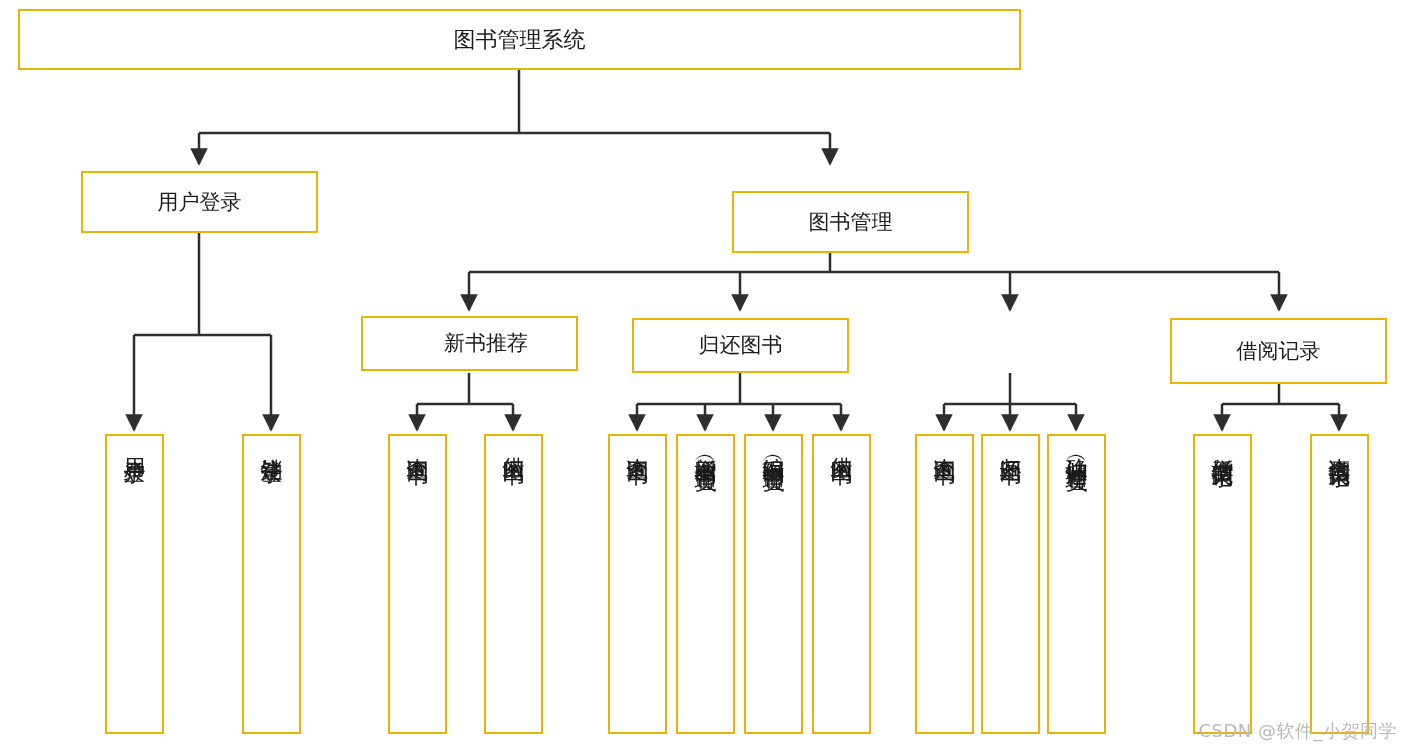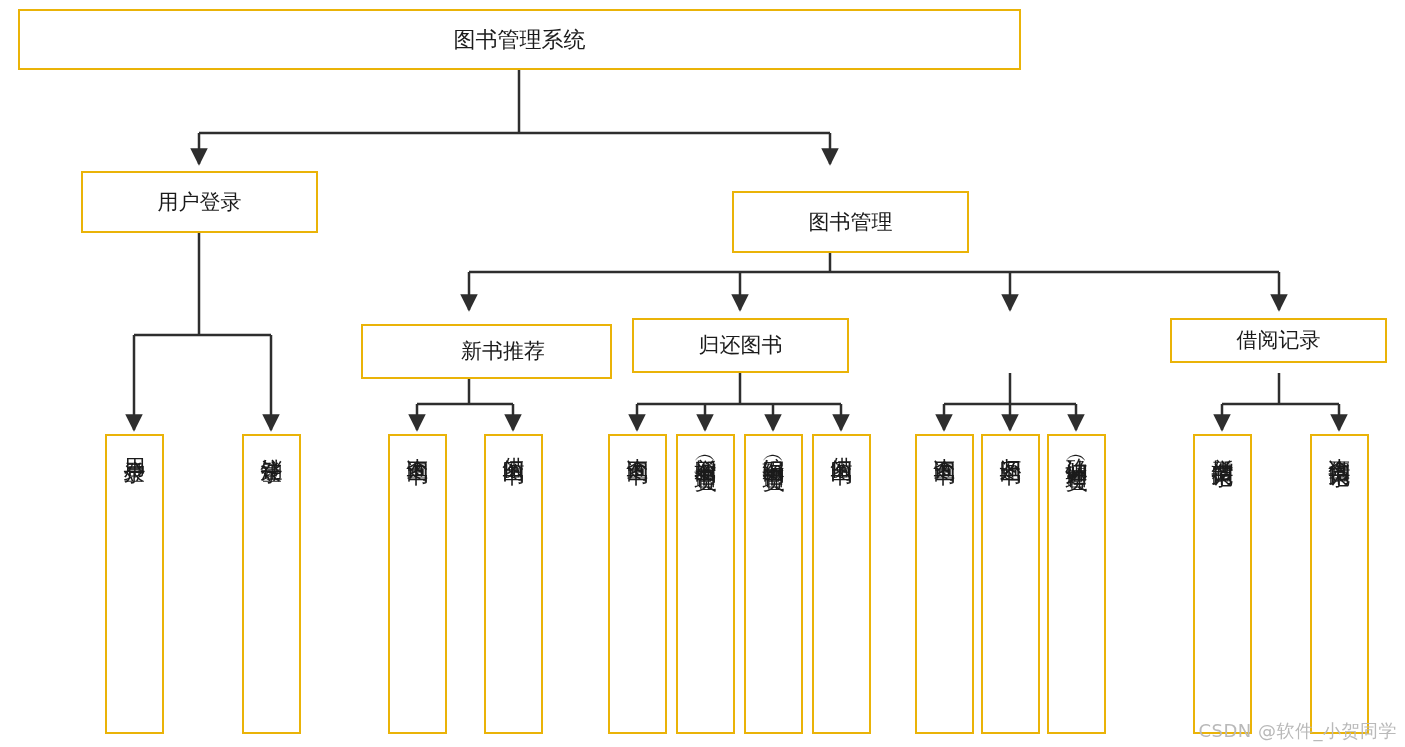--- a/index.html
+++ b/index.html
@@ -134,30 +134,30 @@
   </div>
 
   <div class="node h" style="left:81px; top:171px; width:237px; height:62px;">
     <span class="node-label">用户登录</span>
   </div>
 
   <div class="node h" style="left:732px; top:171px; width:237px; height:62px;margin-top:20px;">
     <span class="node-label">图书管理</span>
   </div>
 
-  <div class="node h" style="left:361px; top:324px; width:251px; height:55px;padding-left:33px;">
+  <div class="node h" style="left:361px; top:316px; width:217px; height:55px;padding-left:33px;">
     <span class="node-label">新书推荐</span>
   </div>
 
   <div class="node h" style="left:632px; top:318px; width:217px; height:55px;">
     <span class="node-label">归还图书</span>
   </div>
 
 
-  <div class="node h" style="left:1170px; top:318px; width:217px; height:45px;">
+  <div class="node h" style="left:1170px; top:318px; width:217px; height:66px;">
     <span class="node-label">借阅记录</span>
   </div>
 
   <div class="node v" style="left:105px; top:434px; width:59px; height:300px;">
     <span class="node-label">用户登录</span>
   </div>
 
   <div class="node v" style="left:242px; top:434px; width:59px; height:300px;">
     <span class="node-label">注销登录</span>
   </div>

